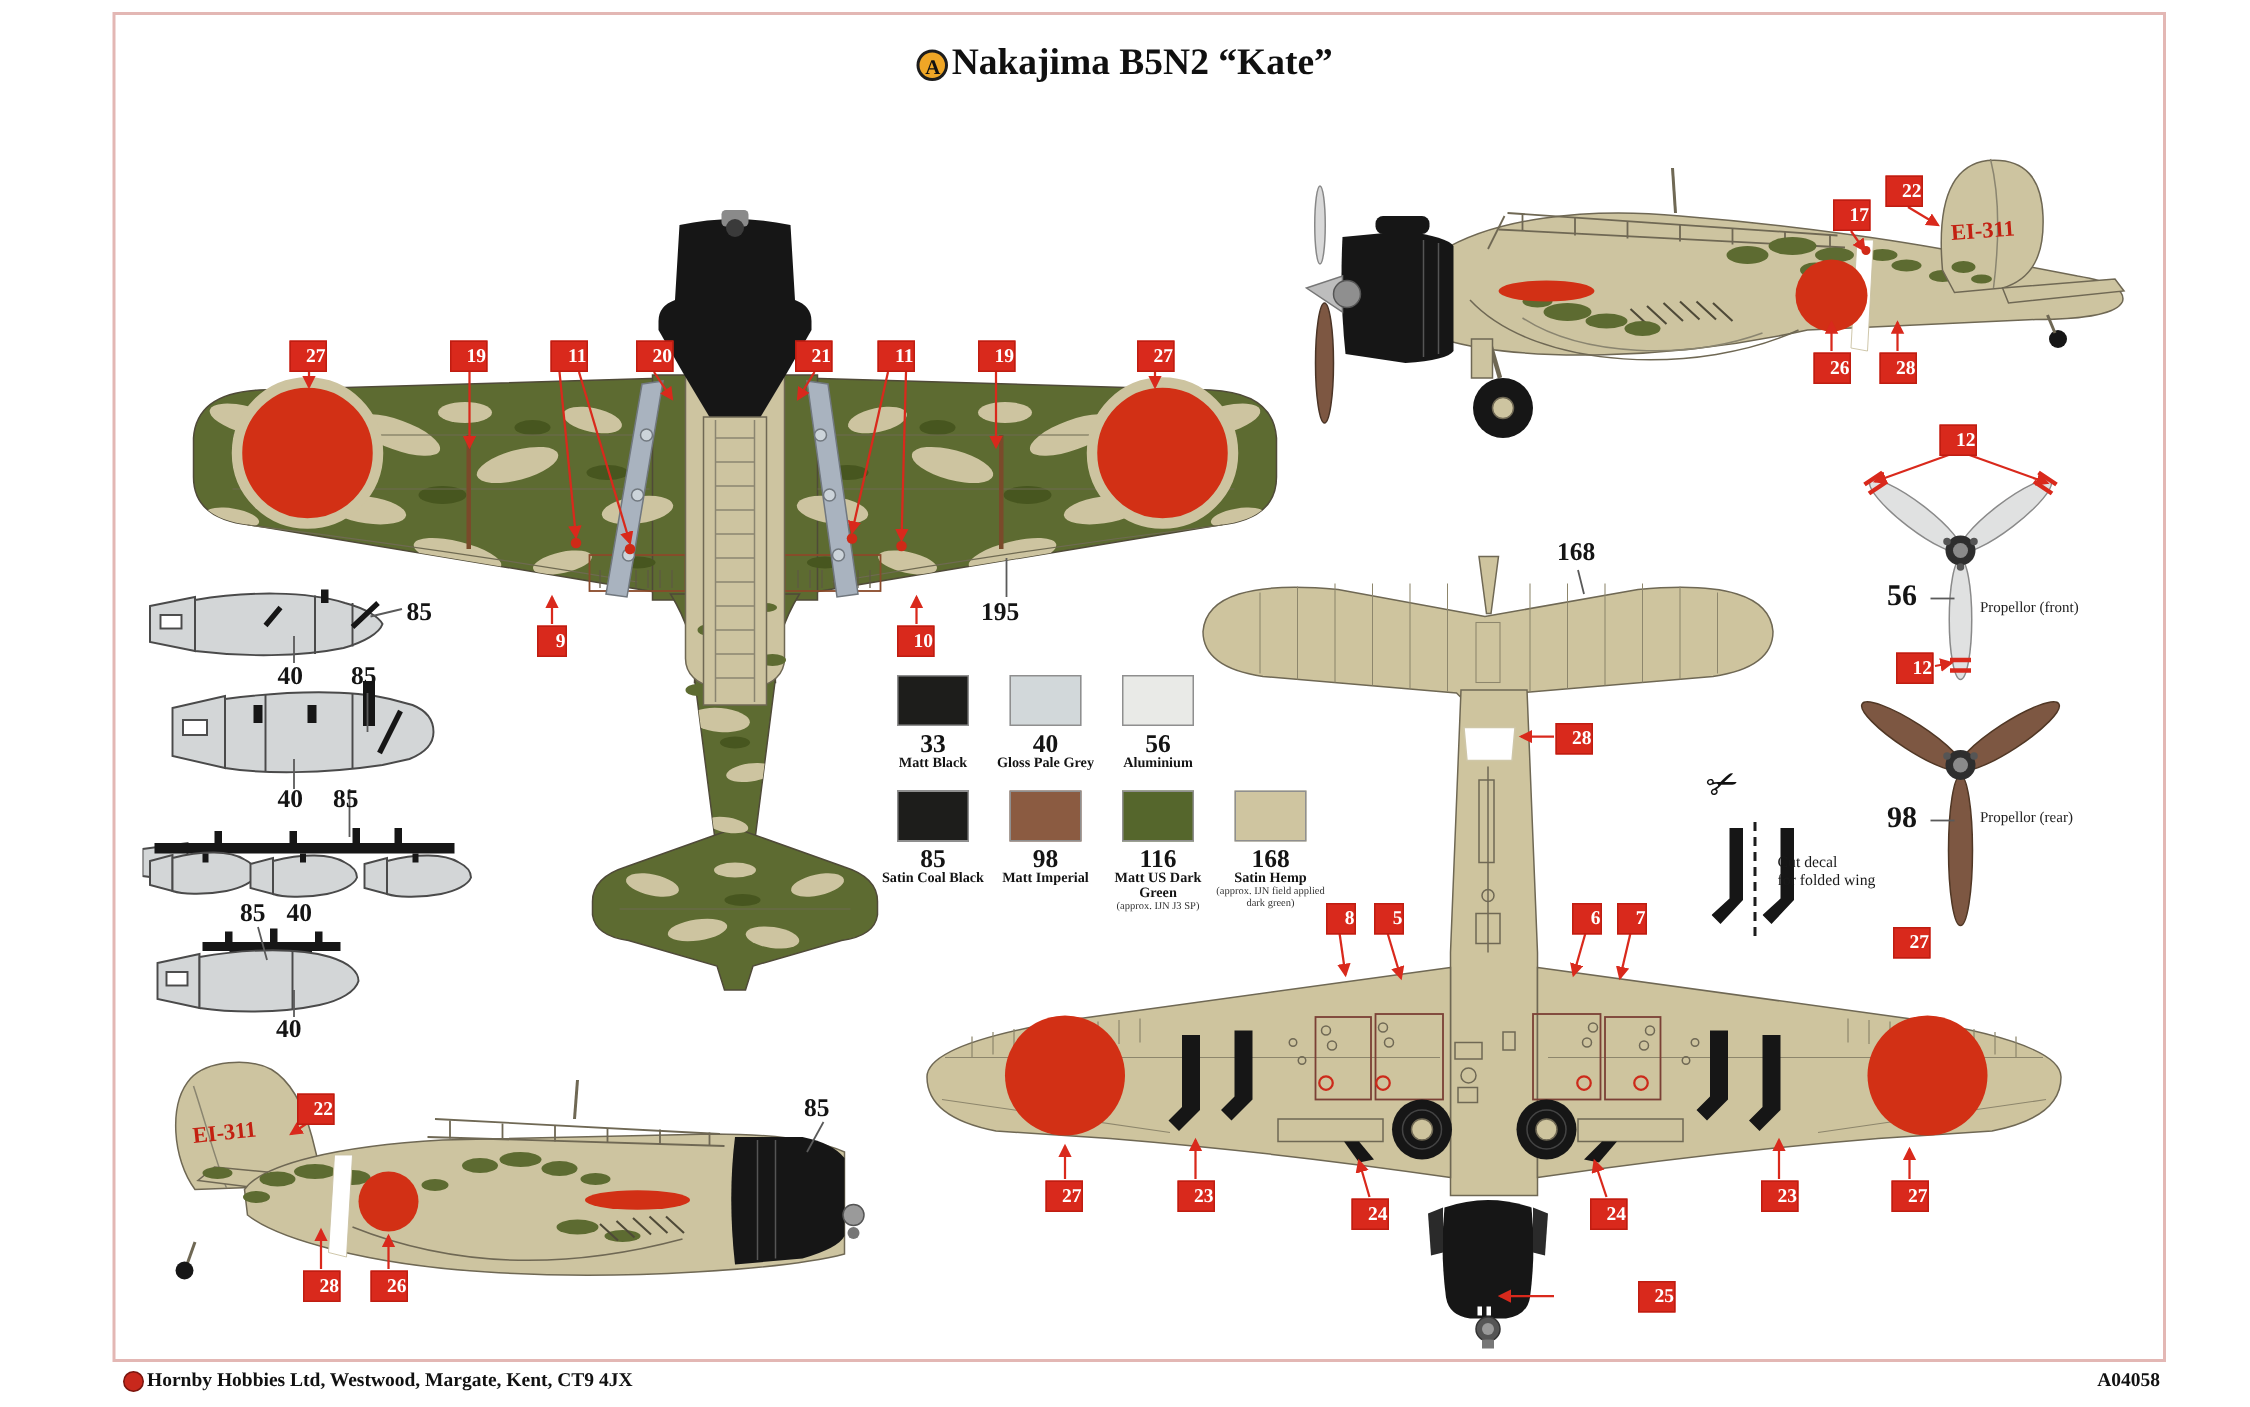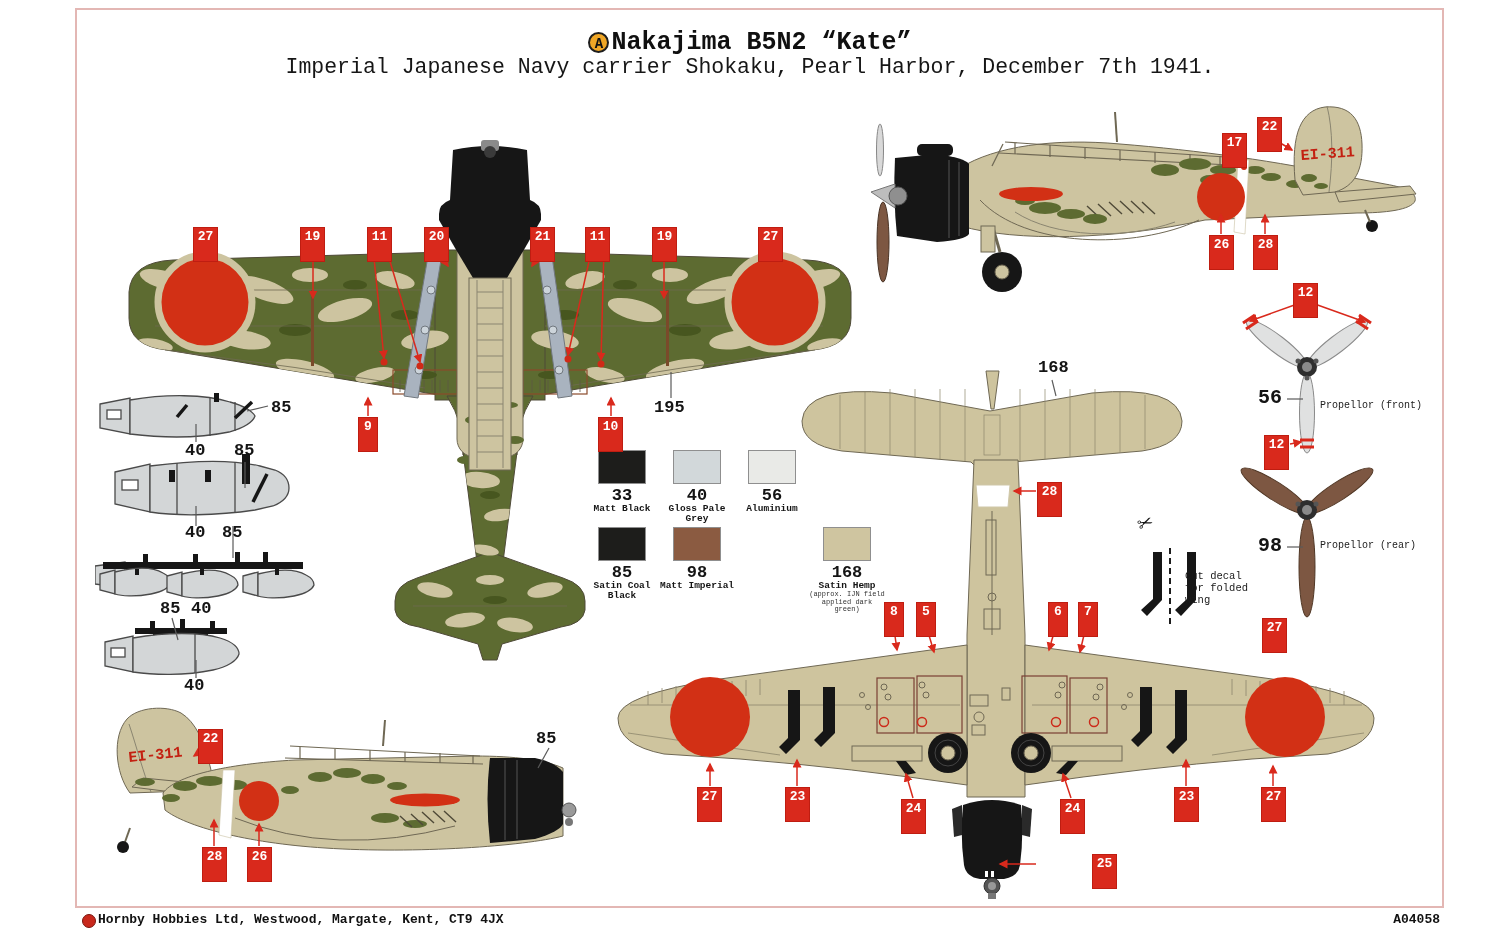--- a/index.html
+++ b/index.html
@@ -1,28 +1,28 @@
 <!DOCTYPE html>
 <html><head>
 <meta charset="utf-8">
 <style>
   html,body{margin:0;padding:0;background:#fff;}
   #page{position:relative;width:1500px;height:938px;background:#ffffff;overflow:hidden;
-        font-family:Liberation Mono, monospace;color:#141414;}
+        font-family:Liberation Serif, serif;color:#141414;}
   .frame{position:absolute;left:75px;top:8px;width:1365px;height:896px;border:2px solid #e3b7b4;}
   .view{position:absolute;}
   .title-row{position:absolute;top:28px;left:0;width:100%;text-align:center;
              font-size:25px;font-weight:bold;color:#101010;}
   .badge{display:inline-block;width:21px;height:21px;border-radius:50%;background:#efa626;
          border:2px solid #1d1d1d;color:#111;font-size:14px;font-weight:bold;line-height:21px;
          text-align:center;vertical-align:middle;margin-right:2px;box-sizing:border-box;}
   .subtitle{position:absolute;top:55px;left:0;width:100%;text-align:center;font-size:21.5px;
             font-weight:400;color:#161616;}
   .co{position:absolute;background:#d9291c;border:1px solid #bf1d11;color:#fff;font-weight:bold;
-      font-size:13px;width:25px;height:35px;line-height:17px;text-align:center;z-index:6;box-sizing:border-box;}
+      font-size:13px;width:25px;height:21px;line-height:17px;text-align:right;z-index:6;box-sizing:border-box;}
   .co.sm{width:20px;}
   .blab{position:absolute;font-weight:bold;font-size:17px;color:#141414;z-index:5;}
   .slab{position:absolute;font-size:10px;color:#222;z-index:5;}
   .chipgrp{position:absolute;width:78px;text-align:center;z-index:4;}
   .chip{width:48px;height:34px;margin:0 auto;border:1px solid #8f8f8f;box-sizing:border-box;}
   .pnum{font-size:17px;font-weight:bold;margin-top:3px;line-height:17px;}
   .pname{font-size:9.5px;font-weight:bold;line-height:10px;}
   .pnote{font-size:7px;line-height:7.5px;color:#333;}
   #leaders{position:absolute;left:0;top:0;z-index:5;pointer-events:none;}
   .cutline{position:absolute;left:1169px;top:548px;height:76px;width:0;border-left:2px dashed #1c1c1c;z-index:4;}
@@ -38,21 +38,20 @@
 </head>
 <body>
 
 <div id="page">
 
   <div class="frame"></div>
 
   <div class="title-row">
     <span class="badge">A</span><span>Nakajima B5N2 “Kate”</span>
   </div>
-  <div class="subtitle">Imperial Japanese Navy carrier Shokaku, Pearl Harbor, December 7th 1941.</div>
 
   <svg class="view" style="left:95px;top:140px;z-index:1" width="800" height="535" viewBox="0 0 800 535">
     <defs>
       <clipPath id="topclip">
         <path d="M350,112 L78,120 Q36,122 34,152 L34,178 Q34,206 72,210 L350,256 Z"></path>
         <path d="M440,112 L712,120 Q754,122 756,152 L756,178 Q756,206 718,210 L440,256 Z"></path>
         <rect x="340" y="110" width="110" height="150"></rect>
         <path d="M352,256 Q370,285 368,315 L422,315 Q420,285 438,256 Z"></path>
         <polygon points="368,312 422,312 407,430 383,430"></polygon>
         <path d="M395,412 L322,438 Q300,445 300,461 L300,470 Q302,484 324,487 L383,504 L388,520 L402,520 L407,504 L466,487 Q488,484 490,470 L490,461 Q490,445 468,438 Z"></path>
@@ -473,20 +472,26 @@
     <div class="chip" style="background: rgb(29, 29, 27);"></div>
     <div class="pnum">85</div>
     <div class="pname">Satin Coal Black</div>
     <div class="pnote"></div>
   </div>
   <div class="chipgrp" style="left:658px;top:527px;">
     <div class="chip" style="background: rgb(139, 91, 65);"></div>
     <div class="pnum">98</div>
     <div class="pname">Matt Imperial</div>
     <div class="pnote"></div>
+  </div>
+  <div class="chipgrp" style="left:733px;top:527px;">
+    <div class="chip" style="background: rgb(85, 102, 44);"></div>
+    <div class="pnum">116</div>
+    <div class="pname">Matt US Dark Green</div>
+    <div class="pnote">(approx. IJN J3 SP)</div>
   </div>
   <div class="chipgrp" style="left:808px;top:527px;">
     <div class="chip" style="background: rgb(207, 197, 160);"></div>
     <div class="pnum">168</div>
     <div class="pname">Satin Hemp</div>
     <div class="pnote">(approx. IJN field applied dark green)</div>
   </div>
 
   <svg id="leaders" width="1500" height="938" viewBox="0 0 1500 938">
     <defs>

